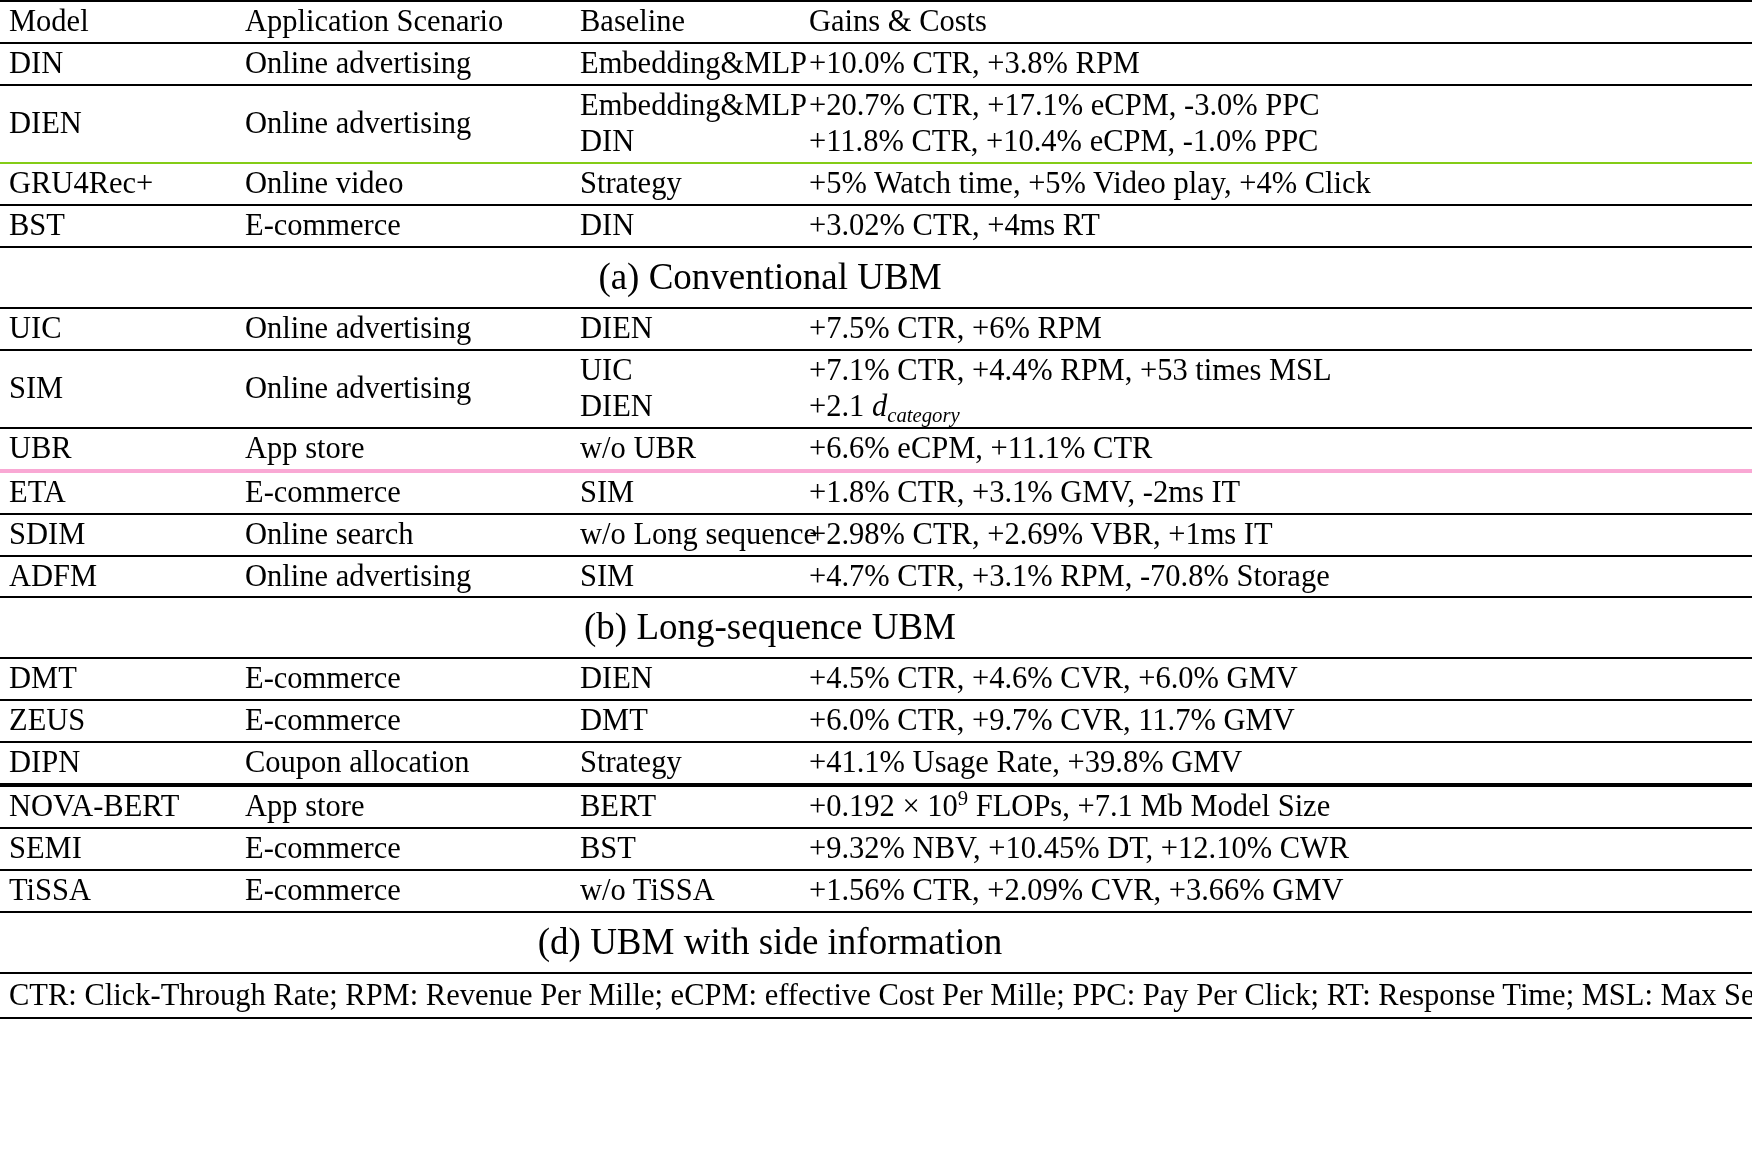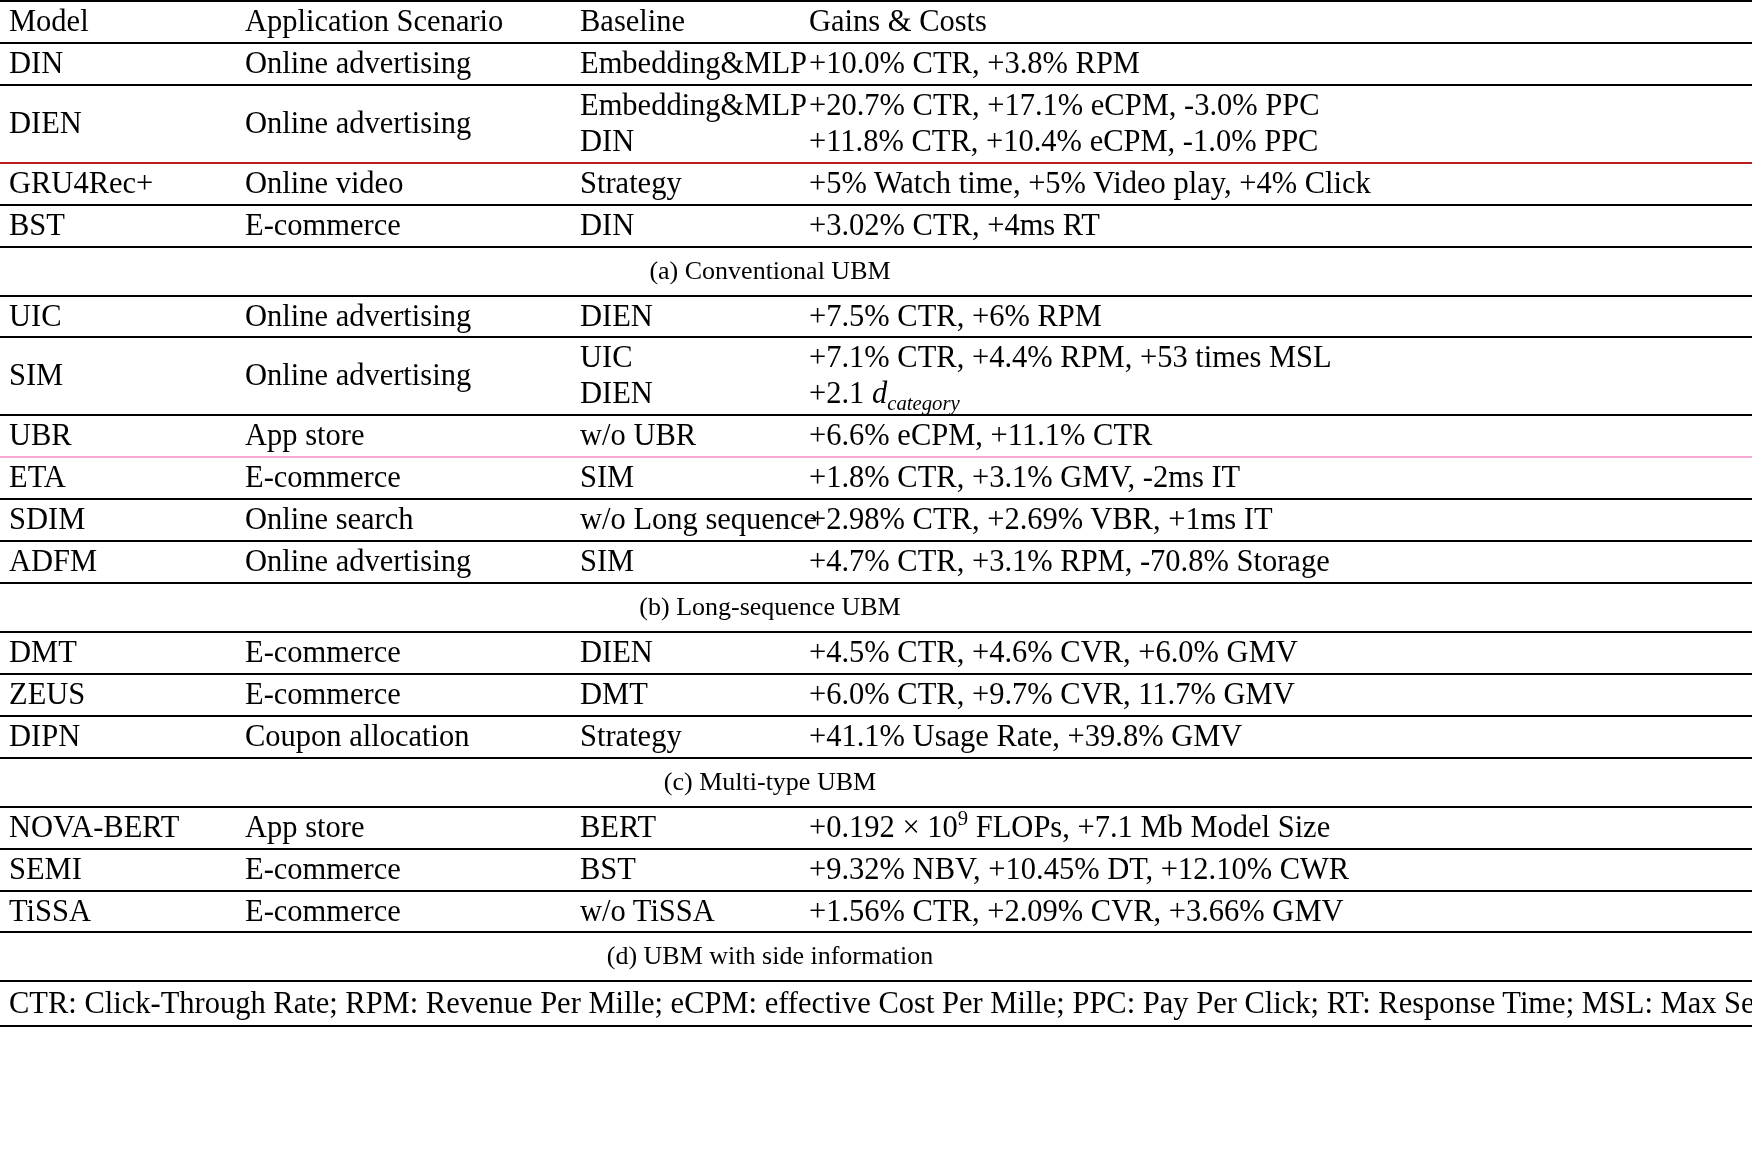--- a/index.html
+++ b/index.html
@@ -42,21 +42,21 @@
   
   td.vr { border-right: 2px solid #000; }
 
   
   .block {
     position: relative;
   }
 
   .caption {
     text-align: center;
-    font-size: 26px;
+    font-size: 37px;
     padding: 9px 0 9px 0;
     line-height: 1.1;
     font-family: "Liberation Serif", "DejaVu Serif", serif;
   }
 
   .two-line {
     white-space: normal;
   }
   .two-line > div { white-space: nowrap; }
 
@@ -118,21 +118,21 @@
           <td class="vr">Online advertising</td>
           <td class="vr two-line">
             <div>Embedding&amp;MLP</div>
             <div>DIN</div>
           </td>
           <td class="two-line">
             <div>+20.7% CTR, +17.1% eCPM, -3.0% PPC</div>
             <div>+11.8% CTR, +10.4% eCPM, -1.0% PPC</div>
           </td>
         </tr>
-        <tr style="border-top:2px solid #b91c1c;">
+        <tr style="border-top:2px solid #84cc16;">
           <td class="vr">GRU4Rec+</td>
           <td class="vr">Online video</td>
           <td class="vr">Strategy</td>
           <td>+5% Watch time, +5% Video play, +4% Click</td>
         </tr>
         <tr style="border-top:2px solid #000; border-bottom:2px solid #000;">
           <td class="vr">BST</td>
           <td class="vr">E-commerce</td>
           <td class="vr">DIN</td>
           <td>+3.02% CTR, +4ms RT</td>
@@ -168,21 +168,21 @@
             <div>+7.1% CTR, +4.4% RPM, +53 times MSL</div>
             <div><span>+2.1 </span><span class="mathvar"><span>d</span><sub>category</sub></span></div>
           </td>
         </tr>
         <tr style="border-top:2px solid #000;">
           <td class="vr">UBR</td>
           <td class="vr">App store</td>
           <td class="vr">w/o UBR</td>
           <td>+6.6% eCPM, +11.1% CTR</td>
         </tr>
-        <tr style="border-top:2px solid #f9a8d4;">
+        <tr style="border-top:4px solid #f9a8d4;">
           <td class="vr">ETA</td>
           <td class="vr">E-commerce</td>
           <td class="vr">SIM</td>
           <td>+1.8% CTR, +3.1% GMV, -2ms IT</td>
         </tr>
         <tr style="border-top:2px solid #000;">
           <td class="vr">SDIM</td>
           <td class="vr">Online search</td>
           <td class="vr">w/o Long sequence</td>
           <td>+2.98% CTR, +2.69% VBR, +1ms IT</td>
@@ -220,21 +220,20 @@
           <td>+6.0% CTR, +9.7% CVR, 11.7% GMV</td>
         </tr>
         <tr style="border-top:2px solid #000; border-bottom:2px solid #000;">
           <td class="vr">DIPN</td>
           <td class="vr">Coupon allocation</td>
           <td class="vr">Strategy</td>
           <td>+41.1% Usage Rate, +39.8% GMV</td>
         </tr>
       </tbody>
     </table>
-    <div class="caption">(c) Multi-type UBM</div>
   </div>
 
   <div class="block">
     <table class="tbl">
       <colgroup>
           <col class="c1">
           <col class="c2">
           <col class="c3">
           <col class="c4">
         </colgroup>

